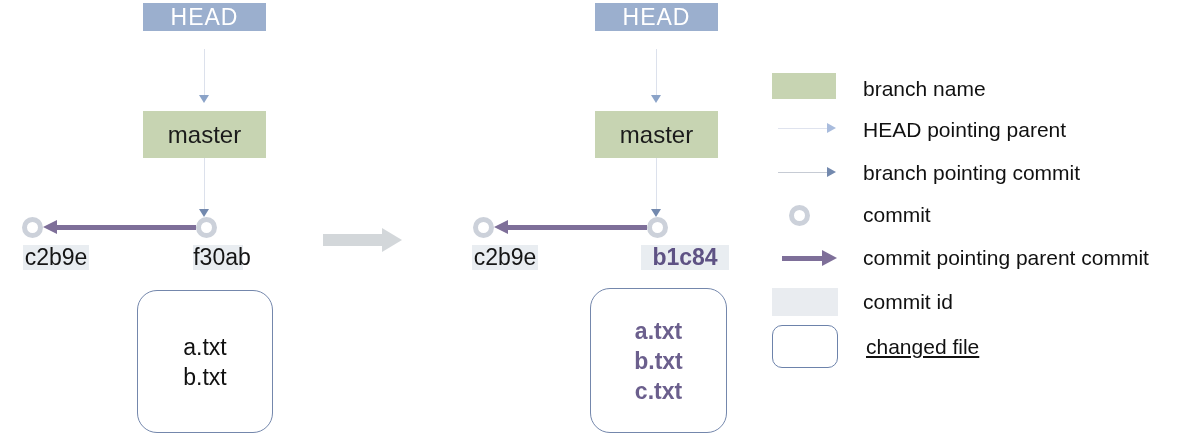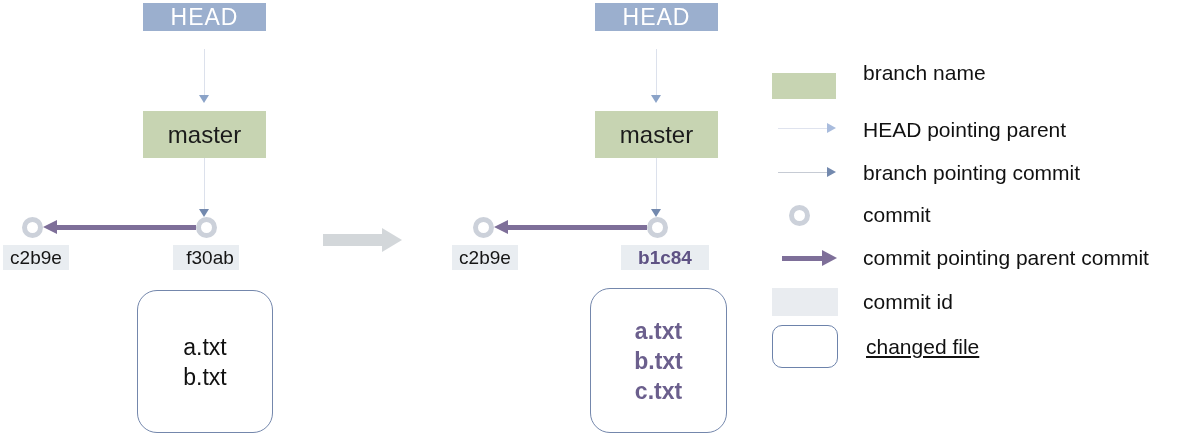--- a/index.html
+++ b/index.html
@@ -26,22 +26,22 @@
     width: 123px; height: 47px;
     background: #c7d4b2;
     color: #1b1b1b;
     font-size: 24px;
     display: flex; align-items: center; justify-content: center;
   }
   .commit-id-label {
     height: 25px;
     background: #e9edf1;
     color: #151515;
-    font-size: 19px;
-    display: flex; align-items: center; justify-content: center;
+    font-size: 23px;
+    display: flex; align-items: center; justify-content: center; margin-left: 20px;
   }
   .commit-id-label.highlight {
     color: #5e5284;
     font-weight: bold;
   }
   .file-box {
     background: #ffffff;
     border: 1.5px solid #7487ac;
     border-radius: 20px;
     display: flex; flex-direction: column;
@@ -134,21 +134,21 @@
   <div class="abs v-line" style="left:204px; top:158px; height:51px;"></div>
   <div class="abs down-head darker" style="left:199px; top:209px;"></div>
 
   <div class="abs left-head" style="left:43px; top:220px;"></div>
   <div class="abs parent-line" style="left:55px; top:225px; width:141px;"></div>
 
   <div class="abs commit-circle" style="left:22px; top:217px;"></div>
   <div class="abs commit-circle" style="left:196px; top:217px;"></div>
 
   <div class="abs commit-id-label" style="left:3px; top:245px; width:66px;">c2b9e</div>
-  <div class="abs commit-id-label" style="left:173px; top:245px; width:66px;padding-left:8px;">f30ab</div>
+  <div class="abs commit-id-label" style="left:173px; top:245px; width:50px;padding-left:8px;">f30ab</div>
 
   <div class="abs file-box" style="left:137px; top:290px; width:136px; height:143px;">
     <div class="file-line">a.txt</div>
     <div class="file-line">b.txt</div>
   </div>
 
   <div class="abs amend-body" style="left:323px; top:234px; width:60px;"></div>
   <div class="abs amend-head" style="left:382px; top:228px;"></div>
 
   <div class="abs head-box" style="left:595px; top:3px;">HEAD</div>
@@ -172,21 +172,21 @@
 
   <div class="abs file-box highlight" style="left:590px; top:288px; width:137px; height:145px;">
     <div class="file-line">a.txt</div>
     <div class="file-line">b.txt</div>
     <div class="file-line">c.txt</div>
   </div>
 
   <div>
 
     <div class="abs legend-swatch-branch" style="left:772px; top:73px;"></div>
-    <div class="abs legend-text" style="left:863px; top:60px;text-align:center;">branch name</div>
+    <div class="abs legend-text" style="left:863px; top:76px;text-align:center;">branch name</div>
 
     <div class="abs legend-line-light" style="left:778px; top:128px;"></div>
     <div class="abs right-head-light" style="left:827px; top:123px;"></div>
     <div class="abs legend-text" style="left:863px; top:117px;">HEAD pointing parent</div>
 
     <div class="abs legend-line-mid" style="left:778px; top:172px;"></div>
     <div class="abs right-head-mid" style="left:827px; top:167px;"></div>
     <div class="abs legend-text" style="left:863px; top:160px;">branch pointing commit</div>
 
     <div class="abs commit-circle" style="left:789px; top:205px;"></div>

